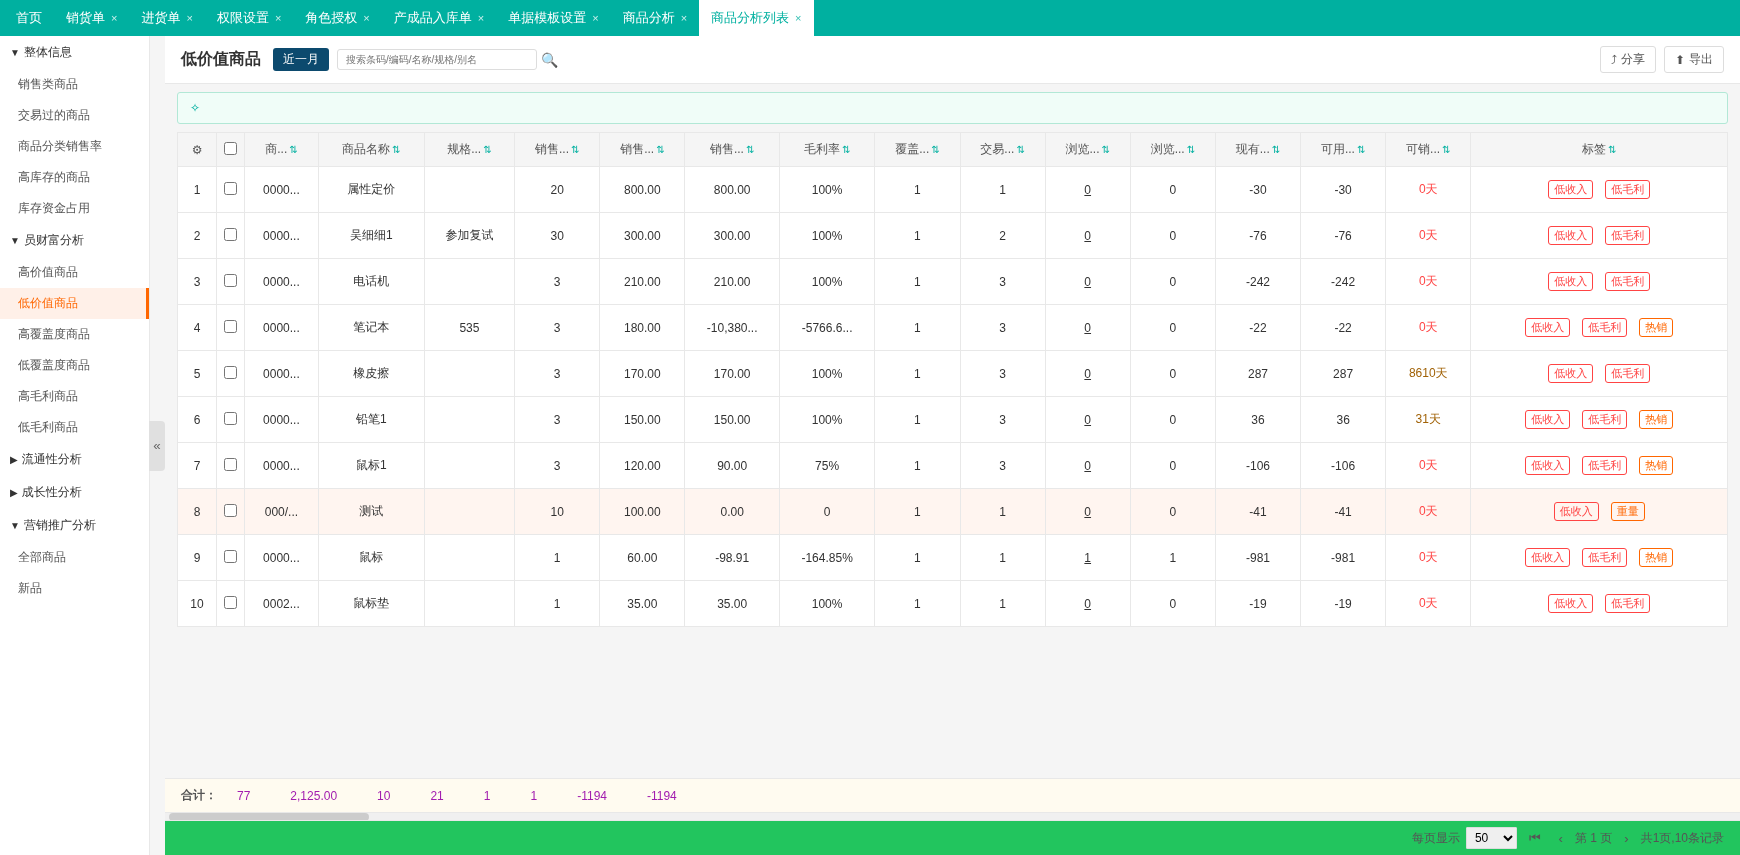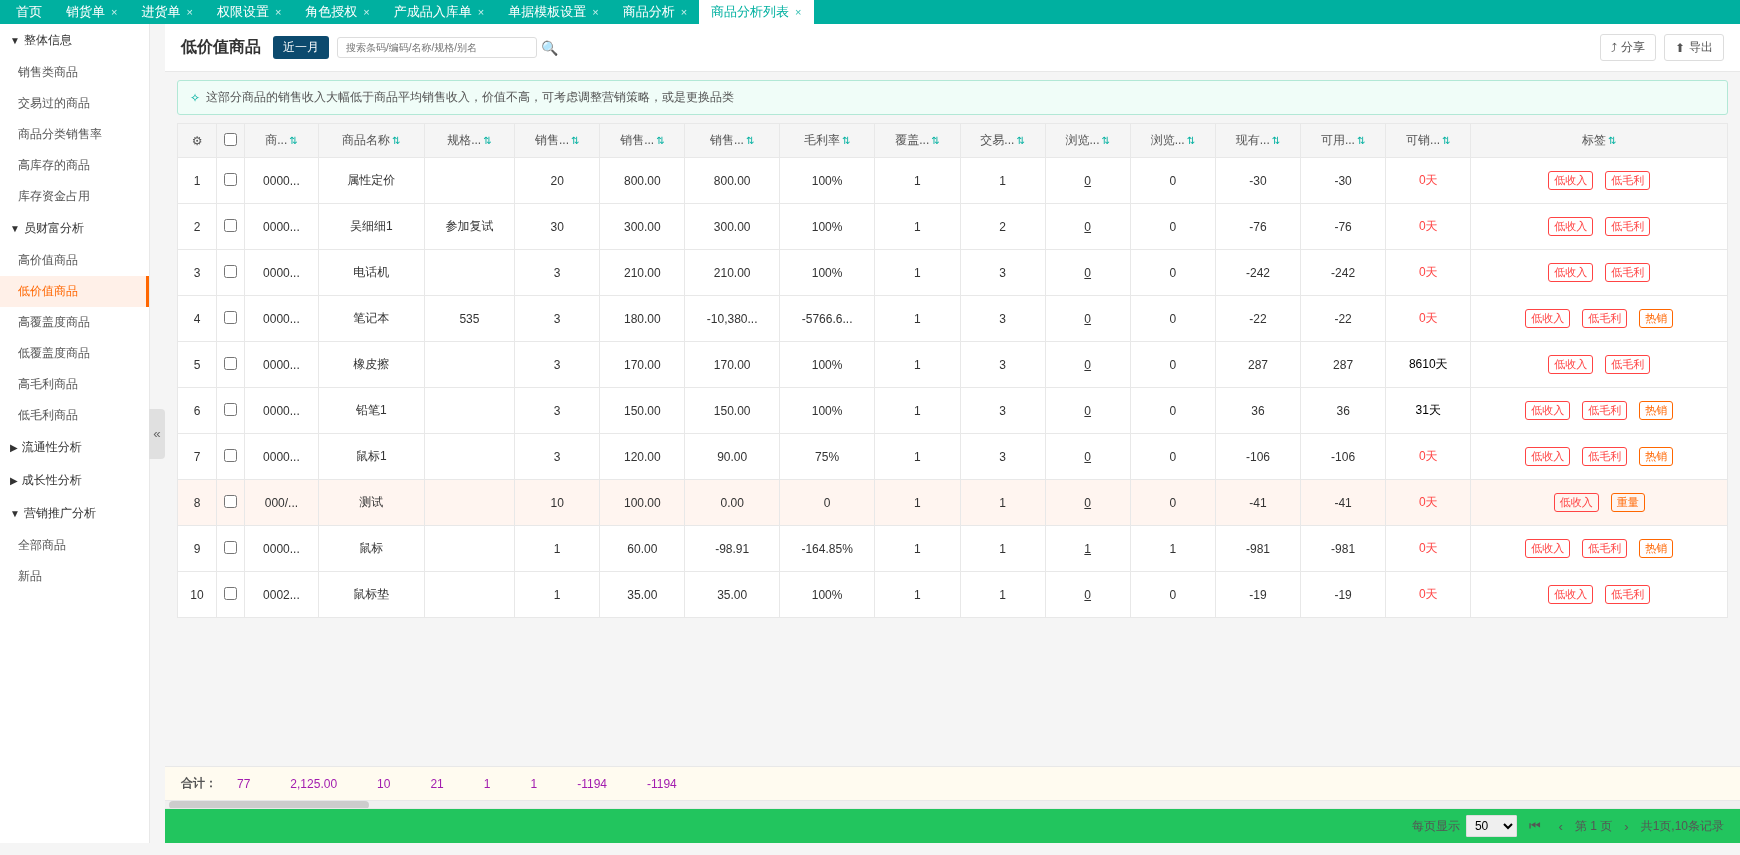--- a/index.html
+++ b/index.html
@@ -1,19 +1,19 @@
 <!DOCTYPE html>
 <html><head>
   <meta charset="utf-8">
   <style>
     * { box-sizing: border-box; margin: 0; padding: 0; }
     body { font-family: "Microsoft YaHei", Arial, sans-serif; font-size: 12px; background: #f5f5f5; color: #333; height: 855px; overflow: hidden; }
     
     
-    .top-nav { background: #00b0a0; display: flex; align-items: center; height: 24px; padding: 0 4px; }
+    .top-nav { background: #00b0a0; display: flex; align-items: center; height: 36px; padding: 0 4px; }
     .nav-item { color: #fff; padding: 0 12px; height: 36px; display: flex; align-items: center; cursor: pointer; font-size: 13px; white-space: nowrap; }
     .nav-item.active { background: #fff; color: #00b0a0; }
     .nav-item .close-x { margin-left: 6px; font-size: 11px; opacity: 0.8; }
     
     
     .main-layout { display: flex; height: calc(855px - 36px); }
     
     
     .sidebar { width: 150px; background: #fff; border-right: 1px solid #e8e8e8; overflow-y: auto; flex-shrink: 0; }
     .sidebar-section-header { display: flex; align-items: center; padding: 8px 10px; color: #333; font-size: 12px; cursor: pointer; }
@@ -47,21 +47,21 @@
     th { padding: 8px 6px; border: 1px solid #e8e8e8; color: #555; font-weight: normal; white-space: nowrap; text-align: center; position: relative; }
     th .sort-icon { color: #00b0a0; margin-left: 2px; font-size: 10px; }
     td { padding: 7px 6px; border: 1px solid #e8e8e8; text-align: center; white-space: nowrap; }
     tbody tr.highlighted { background: #fff5f0; }
     .checkbox-cell { width: 28px; }
     .tag { display: inline-block; padding: 1px 5px; border-radius: 3px; font-size: 11px; margin: 6px; }
     .tag-red { color: #ff4444; border: 1px solid #ff4444; }
     .tag-orange { color: #ff6600; border: 1px solid #ff6600; }
     .link-underline { text-decoration: underline; color: #333; cursor: pointer; }
     .days-red { color: #ff4444; }
-    .days-green { color: #000000; }
+    .days-green { color: #a16207; }
     
     
     .footer-summary { background: #fffbf0; border-top: 1px solid #e8e8e8; padding: 8px 16px; display: flex; align-items: center; font-size: 12px; }
     .footer-label { color: #555; font-weight: bold; }
     .footer-values { display: flex; gap: 0; flex: 1; }
     .footer-val { padding: 0 20px; color: #a21caf; }
     
     
     .pagination { background: #22c55e; border-top: 1px solid #e8e8e8; padding: 6px 16px; display: flex; align-items: center; justify-content: flex-end; gap: 6px; font-size: 12px; }
     .page-size-label { color: #555; }
@@ -173,21 +173,20 @@
         </button>
         <button class="action-btn">
           <span>⬆</span>
           <span>导出</span>
         </button>
       </div>
     </div>
 
     <div class="info-banner">
       <span class="info-icon">✧</span>
-      <span>这部分商品的销售收入大幅低于商品平均销售收入，价值不高，可考虑调整营销策略，或是更换品类</span>
     </div>
 
     <div class="table-container">
       <table>
         <thead>
           <tr>
             <th>⚙</th>
             <th class="checkbox-cell"><input type="checkbox" style=""></th>
             <th>商...<span class="sort-icon">⇅</span></th>
             <th>商品名称<span class="sort-icon">⇅</span></th>

